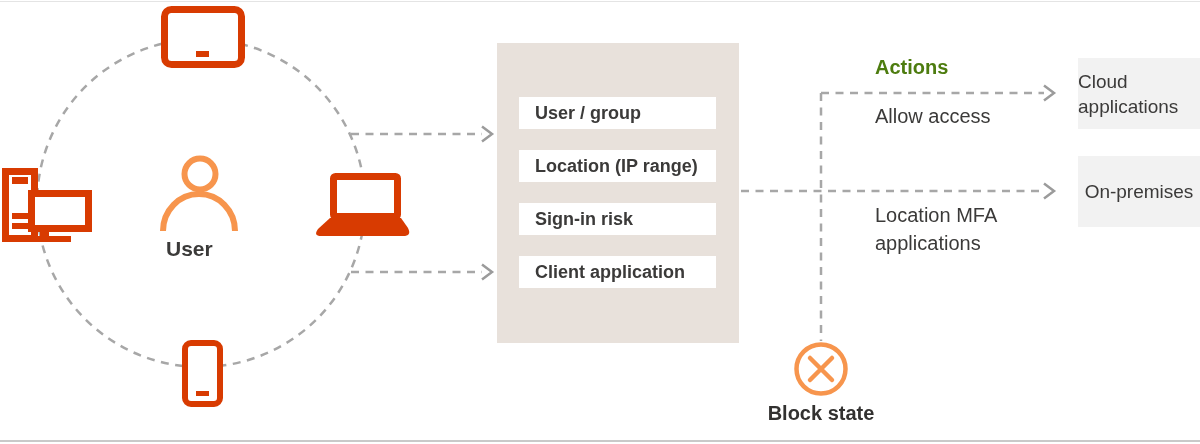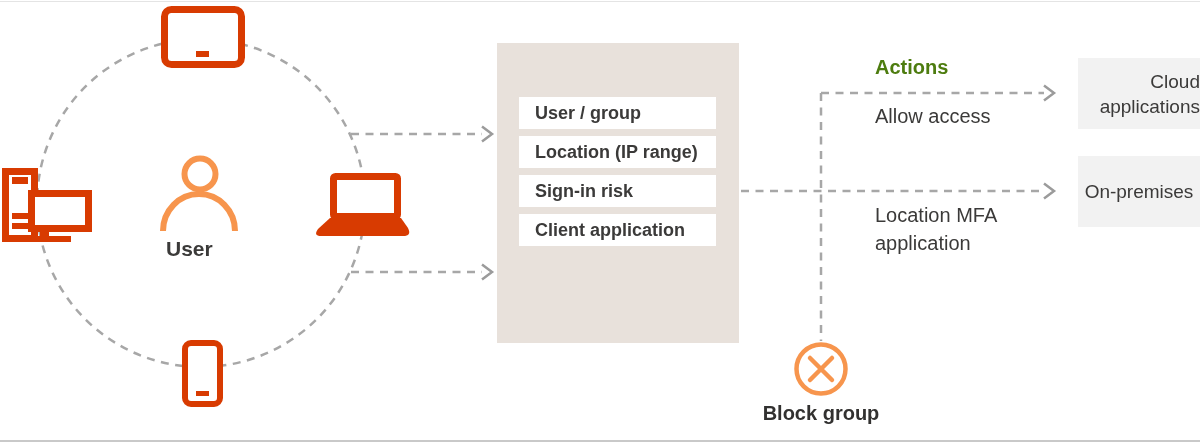--- a/index.html
+++ b/index.html
@@ -32,37 +32,37 @@
 
   .conditions-panel{
     position:absolute;left:497px;top:43px;width:242px;height:300px;
     background:var(--conditions-bg);box-sizing:border-box;
   }
   .conditions-title{
     position:absolute;left:22px;top:15px;font-size:20px;font-weight:700;color:#323130;
   }
   .condition-rows{position:absolute;left:22px;top:54px;width:197px;}
   .condition-row{
-    height:32px;line-height:32px;background:var(--row-bg);margin-bottom:7px;
+    height:32px;line-height:32px;background:var(--row-bg);margin-bottom:21px;
     font-size:18px;font-weight:600;padding-left:16px;box-sizing:border-box;
     white-space:nowrap;
   }
 
   .actions-title{position:absolute;left:875px;top:56px;font-size:20px;font-weight:700;color:#4d7c0f;}
   .allow-label{position:absolute;left:875px;top:105px;font-size:20px;}
   .enforce-label{position:absolute;left:875px;top:201px;font-size:20px;line-height:28px;}
   .enforce-label span{display:block;}
   .block-label{
     position:absolute;left:760px;top:402px;width:122px;text-align:center;
     font-size:20px;font-weight:700;color:#323130;white-space:nowrap;
   }
 
   .target-box{
     position:absolute;left:1078px;width:122px;height:71px;background:var(--target-bg);
-    display:flex;align-items:center;justify-content:center;text-align:right;
+    display:flex;align-items:center;justify-content:center;text-align:left;
     font-size:19px;line-height:25px;
   }
   .target-cloud{top:58px;}
   .target-onprem{top:156px;white-space:nowrap;}
 </style>
 </head>
 <body>
 
 <div class="stage">
 
@@ -138,20 +138,20 @@
       <div class="condition-row">Location (IP range)</div>
       <div class="condition-row">Sign-in risk</div>
       <div class="condition-row">Client application</div>
     </div>
   </div>
 
   <div class="actions-title">Actions</div>
   <div class="allow-label">Allow access</div>
   <div class="enforce-label">
     <span>Location MFA</span>
-    <span>application</span>
+    <span>applications</span>
   </div>
-  <div class="block-label">Block group</div>
+  <div class="block-label">Block state</div>
 
   <div class="target-box target-cloud">Cloud applications</div>
   <div class="target-box target-onprem">On-premises</div>
 
 </div>
 
 </body></html>

